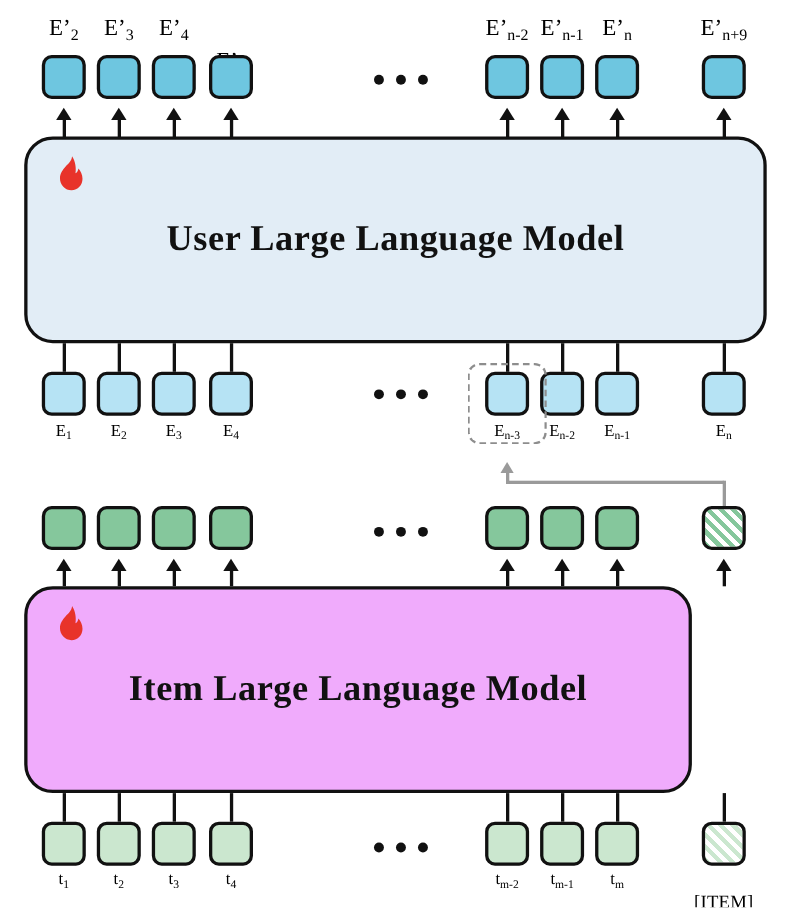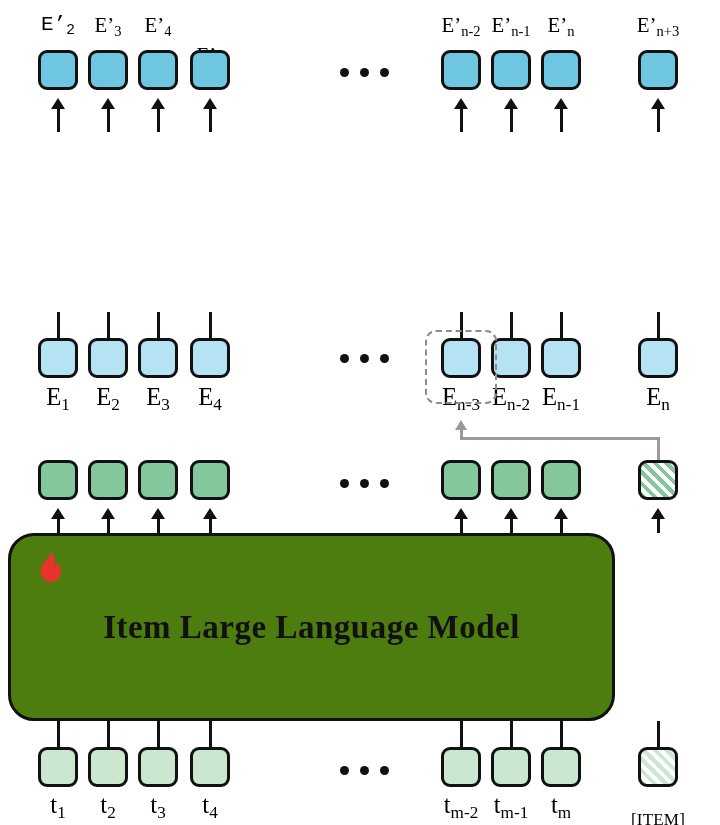--- a/index.html
+++ b/index.html
@@ -6,21 +6,21 @@
   body{width:720px;height:825px;font-family:"Liberation Serif",serif;}
   #stage{position:relative;width:720px;height:825px;overflow:hidden;background:#fff;}
 
   
   .cell{position:absolute;width:40px;height:40px;border:3px solid #111;border-radius:9px;box-sizing:border-box;}
 
   
   .lbl{position:absolute;font-family:"Liberation Serif",serif;color:#000;
        text-align:center;white-space:nowrap;line-height:1;}
   .lbl.top{font-size:22px;}
-  .lbl.bot{font-size:26px;}
+  .lbl.bot{font-size:16px;}
   .lbl sub{font-size:0.66em;vertical-align:-0.28em;}
   .lbl .pr{font-size:0.95em;}
   .lbl.item{font-size:17px;letter-spacing:.2px;}
 
   
   .panel{position:absolute;border:3px solid #111;border-radius:26px;box-sizing:border-box;}
   .panel .title{position:absolute;left:0;right:0;top:50%;transform:translateY(-50%);
                 text-align:center;font-weight:bold;font-size:33px;color:#111;
                 font-family:"Liberation Serif",serif;letter-spacing:.5px;}
   .flame{position:absolute;left:24px;top:14px;width:30px;height:34px;}
@@ -41,21 +41,21 @@
   .gline{position:absolute;background:#9a9a9a;}
   .ghead{position:absolute;width:0;height:0;border-left:6px solid transparent;
          border-right:6px solid transparent;border-bottom:10px solid #9a9a9a;}
 </style>
 </head>
 <body>
 
 <div id="stage">
 
   <div id="row-user-out">
-      <div class="lbl top" style="left: 22px; top: 14px; width: 72px; font-family: Liberation Mono, monospace;"><span class="pr">E’</span><sub>2</sub></div>
+      <div class="lbl top" style="left: 22px; top: 14px; width: 72px;"><span class="pr">E’</span><sub>2</sub></div>
       <div class="cell" style="left: 38px; top: 50px; background: rgb(110, 198, 224);"></div>
       <div class="arrowline" style="left: 56.5px; top: 108px; height: 24px;"></div>
       <div class="arrowhead" style="left: 51px; top: 98px;"></div>
       <div class="lbl top" style="left: 72px; top: 14px; width: 72px;"><span class="pr">E’</span><sub>3</sub></div>
       <div class="cell" style="left: 88px; top: 50px; background: rgb(110, 198, 224);"></div>
       <div class="arrowline" style="left: 106.5px; top: 108px; height: 24px;"></div>
       <div class="arrowhead" style="left: 101px; top: 98px;"></div>
       <div class="lbl top" style="left: 122px; top: 14px; width: 72px;"><span class="pr">E’</span><sub>4</sub></div>
       <div class="cell" style="left: 138px; top: 50px; background: rgb(110, 198, 224);"></div>
       <div class="arrowline" style="left: 156.5px; top: 108px; height: 24px;"></div>
@@ -69,26 +69,34 @@
       <div class="arrowline" style="left: 459.5px; top: 108px; height: 24px;"></div>
       <div class="arrowhead" style="left: 454px; top: 98px;"></div>
       <div class="lbl top" style="left: 475px; top: 14px; width: 72px;"><span class="pr">E’</span><sub>n-1</sub></div>
       <div class="cell" style="left: 491px; top: 50px; background: rgb(110, 198, 224);"></div>
       <div class="arrowline" style="left: 509.5px; top: 108px; height: 24px;"></div>
       <div class="arrowhead" style="left: 504px; top: 98px;"></div>
       <div class="lbl top" style="left: 525px; top: 14px; width: 72px;"><span class="pr">E’</span><sub>n</sub></div>
       <div class="cell" style="left: 541px; top: 50px; background: rgb(110, 198, 224);"></div>
       <div class="arrowline" style="left: 559.5px; top: 108px; height: 24px;"></div>
       <div class="arrowhead" style="left: 554px; top: 98px;"></div>
-      <div class="lbl top" style="left: 622px; top: 14px; width: 72px;"><span class="pr">E’</span><sub>n+3</sub></div>
+      <div class="lbl top" style="left: 622px; top: 14px; width: 72px;"><span class="pr">E’</span><sub>n+9</sub></div>
       <div class="cell" style="left: 638px; top: 50px; background: rgb(110, 198, 224);"></div>
       <div class="arrowline" style="left: 656.5px; top: 108px; height: 24px;"></div>
       <div class="arrowhead" style="left: 651px; top: 98px;"></div>
     </div>
 
+  <div class="panel" style="left:22px;top:124px;width:675px;height:188px;background:#e2edf6;">
+    <svg class="flame" viewBox="0 0 30 34">
+      <path d="M16.5 1 C16 6 13 7.5 10.5 10.5 C7.8 13.7 5.5 16.5 5.5 21 C5.5 27.1 10.2 32 16 32
+               C21.8 32 26 27.4 26 21.6 C26 17.6 24.2 14.6 22.3 12.2 C21.9 14.6 20.8 16 19.6 16.6
+               C20.4 12 19.6 5.6 16.5 1 Z" fill="#e8332a"></path>
+    </svg>
+    <div class="title">User Large Language Model</div>
+  </div>
 
   <div id="row-user-in">
       <div class="vline" style="left: 56.5px; top: 312px; height: 26px;"></div>
       <div class="cell" style="left: 38px; top: 338px; background: rgb(182, 227, 244);"></div>
       <div class="lbl bot" style="left: 18px; top: 384px; width: 80px;"><span class="pr">E</span><sub>1</sub></div>
       <div class="vline" style="left: 106.5px; top: 312px; height: 26px;"></div>
       <div class="cell" style="left: 88px; top: 338px; background: rgb(182, 227, 244);"></div>
       <div class="lbl bot" style="left: 68px; top: 384px; width: 80px;"><span class="pr">E</span><sub>2</sub></div>
       <div class="vline" style="left: 156.5px; top: 312px; height: 26px;"></div>
       <div class="cell" style="left: 138px; top: 338px; background: rgb(182, 227, 244);"></div>
@@ -131,21 +139,21 @@
       <div class="arrowline" style="left: 509.5px; top: 518px; height: 15px;"></div>
       <div class="arrowhead" style="left: 504px; top: 508px;"></div>
       <div class="cell" style="left: 541px; top: 460px; background: rgb(133, 199, 156);"></div>
       <div class="arrowline" style="left: 559.5px; top: 518px; height: 15px;"></div>
       <div class="arrowhead" style="left: 554px; top: 508px;"></div>
       <div class="cell" style="left: 638px; top: 460px; background: repeating-linear-gradient(45deg, rgb(133, 199, 156) 0px, rgb(133, 199, 156) 4px, rgb(255, 255, 255) 4px, rgb(255, 255, 255) 8px);"></div>
       <div class="arrowline" style="left: 656.5px; top: 518px; height: 15px;"></div>
       <div class="arrowhead" style="left: 651px; top: 508px;"></div>
     </div>
 
-  <div class="panel" style="left:8px;top:533px;width:607px;height:188px;background:#4d7c0f;">
+  <div class="panel" style="left:22px;top:533px;width:607px;height:188px;background:#f0abfc;">
     <svg class="flame" viewBox="0 0 30 34">
       <path d="M16.5 1 C16 6 13 7.5 10.5 10.5 C7.8 13.7 5.5 16.5 5.5 21 C5.5 27.1 10.2 32 16 32
                C21.8 32 26 27.4 26 21.6 C26 17.6 24.2 14.6 22.3 12.2 C21.9 14.6 20.8 16 19.6 16.6
                C20.4 12 19.6 5.6 16.5 1 Z" fill="#e8332a"></path>
     </svg>
     <div class="title">Item Large Language Model</div>
   </div>
 
   <div id="row-item-in">
       <div class="vline" style="left: 56.5px; top: 721px; height: 26px;"></div>

